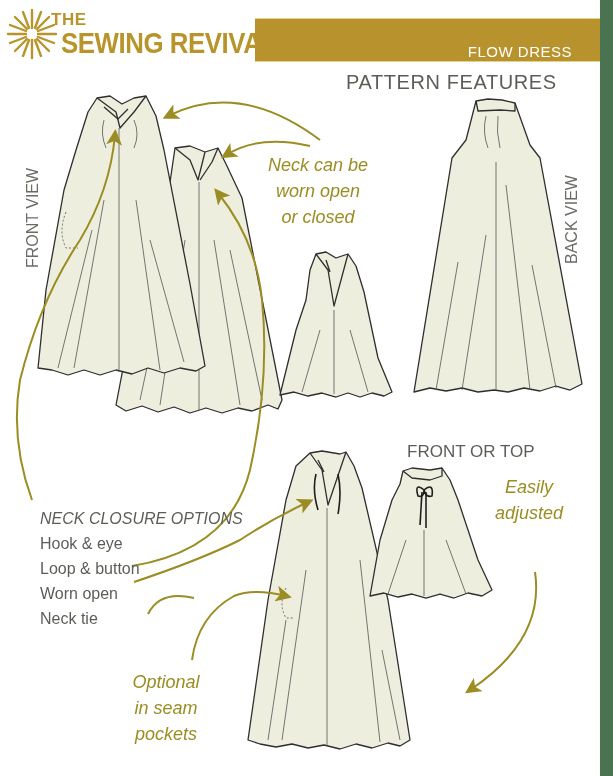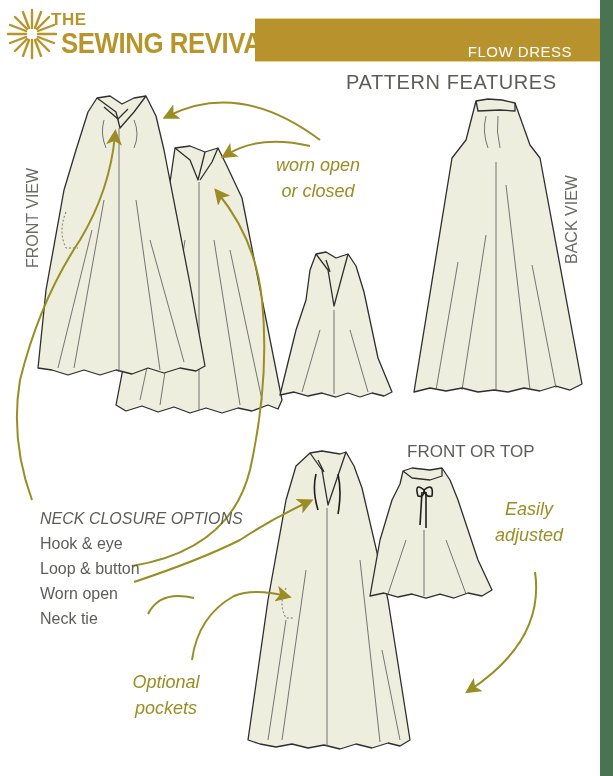--- a/index.html
+++ b/index.html
@@ -9,21 +9,21 @@
   .logo-the { position:absolute; left:47px; top:5px; font-weight:bold; font-size:17px; color:#b8952a; letter-spacing:0.5px; line-height:17px; }
   .logo-main { position:absolute; left:57px; top:21px; font-weight:bold; font-size:30px; color:#b8952a; line-height:32px; letter-spacing:-0.5px; transform:scaleX(0.86); transform-origin:left top; white-space:nowrap; }
   .title-band { position:absolute; left:255px; top:18px; width:345px; height:42px; background:#b8922c; border-top:1px solid #e3d18e; border-bottom:1px solid #e3d18e; }
   .title-text { position:absolute; right:28px; top:9px; color:#ffffff; font-size:15px; letter-spacing:0.5px; line-height:24px;margin-top:12px; }
   .subtitle { position:absolute; left:346px; top:70px; color:#5d5d58; font-size:20px; letter-spacing:0.6px; line-height:24px; }
   .vert { position:absolute; color:#6b6b66; font-size:16px; white-space:nowrap; line-height:18px; transform-origin:left top; }
   .front-view { left:24px; top:268px; transform:rotate(-90deg); }
   .back-view { left:563px; top:264px; transform:rotate(-90deg); }
   .anno { position:absolute; color:#9b8d23; font-style:italic; font-size:18px; line-height:26px; text-align:center; }
   .anno-neck { left:262px; top:152px; width:112px; }
-  .anno-hem { left:474px; top:496px; width:110px;text-align:center; }
+  .anno-hem { left:474px; top:474px; width:110px;text-align:center; }
   .anno-pocket { left:118px; top:669px; width:96px; }
   .dress-or-top { position:absolute; left:407px; top:442px; color:#5d5d58; font-size:17px; line-height:20px; }
   .closure { position:absolute; left:40px; top:506px; color:#5d5d58; font-size:16px; line-height:25px; }
   .closure .hd { letter-spacing:0;font-style:italic; }
   svg.art { position:absolute; left:0; top:0; }
 </style>
 </head>
 <body>
 
 <div class="green-bar"></div>
@@ -161,33 +161,35 @@
     <path d="M148,614 Q160,590 194,598"></path>
     <path d="M192,660 Q198,616 234,596 Q254,588 286,596" marker-end="url(#ah)"></path>
     <path d="M535,572 Q545,640 470,690" marker-end="url(#ah)"></path>
   </g>
 </svg>
 
 <div class="vert front-view">FRONT VIEW</div>
 <div class="vert back-view">BACK VIEW</div>
 
 <div class="anno anno-neck">
+  <div>Neck can be</div>
   <div>worn open</div>
   <div>or closed</div>
 </div>
 
 <div class="dress-or-top">FRONT OR TOP</div>
 
 <div class="anno anno-hem">
   <div>Easily</div>
   <div>adjusted</div>
 </div>
 
 <div class="anno anno-pocket">
   <div>Optional</div>
+  <div>in seam</div>
   <div>pockets</div>
 </div>
 
 <div class="closure">
   <div class="hd">NECK CLOSURE OPTIONS</div>
   <div>Hook &amp; eye</div>
   <div>Loop &amp; button</div>
   <div>Worn open</div>
   <div>Neck tie</div>
 </div>

